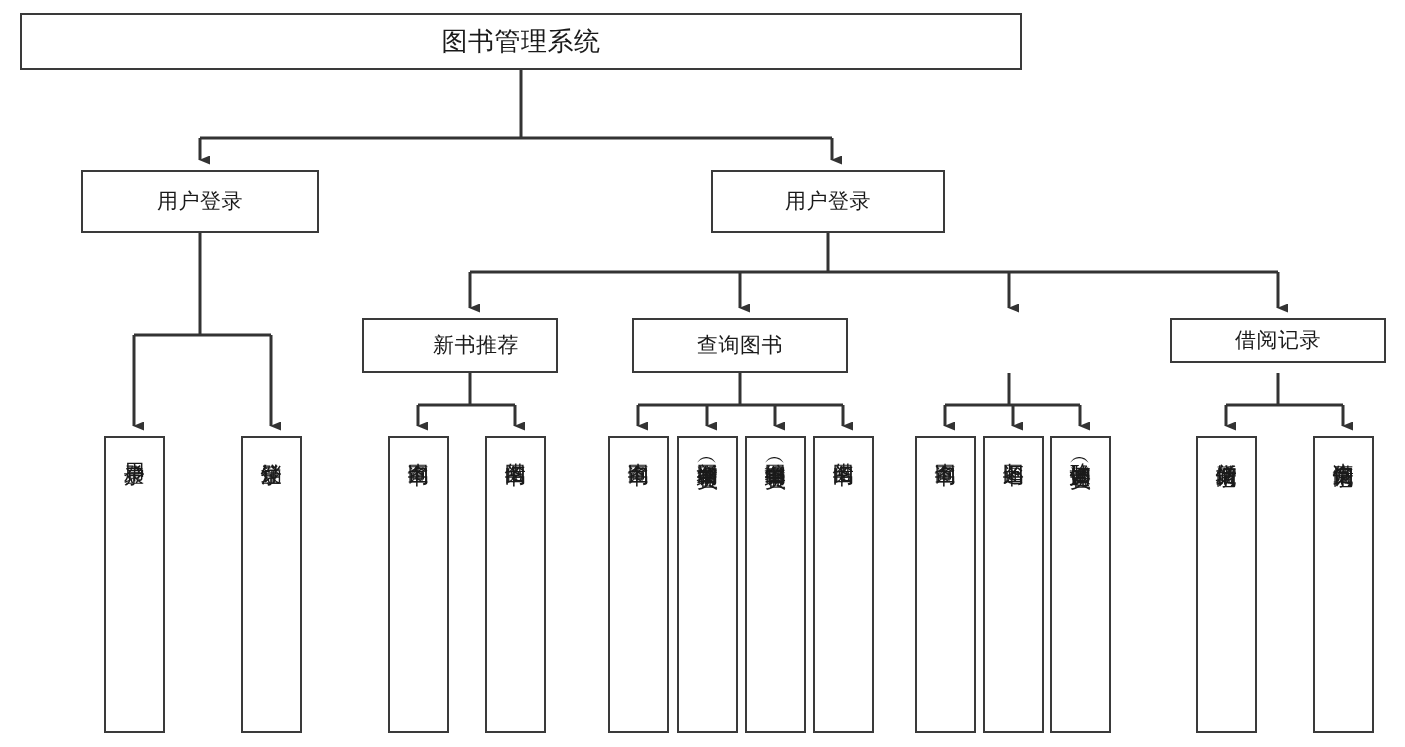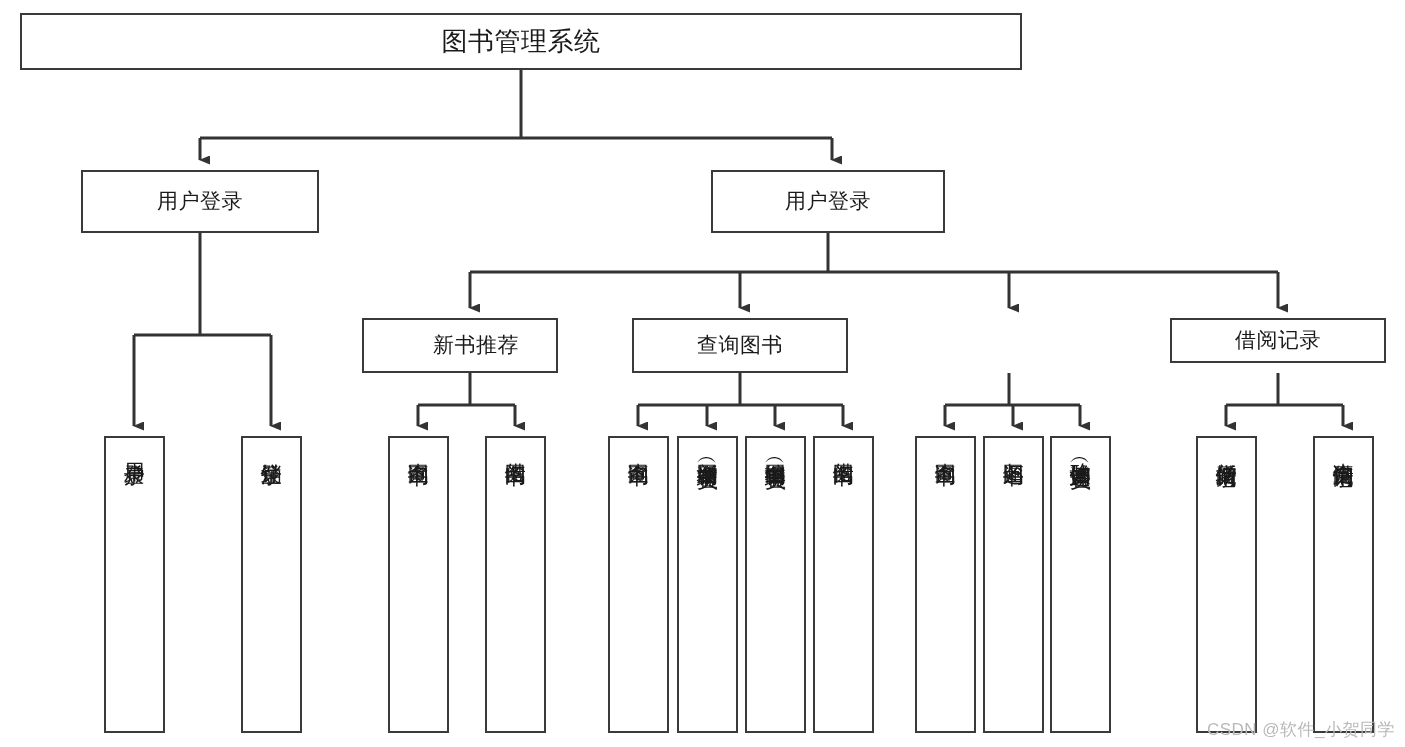--- a/index.html
+++ b/index.html
@@ -197,15 +197,14 @@
   </div>
 
   <div class="node leaf" style="left:1196px; top:436px; width:61px; height:297px;">
     <span class="lbl">新增借阅记录</span>
   </div>
 
   <div class="node leaf" style="left:1313px; top:436px; width:61px; height:297px;">
     <span class="lbl">查询借阅记录</span>
   </div>
 
-  <div class="watermark">CSDN @软件_小贺同学</div>
 
 </div>
 
 </body></html>

